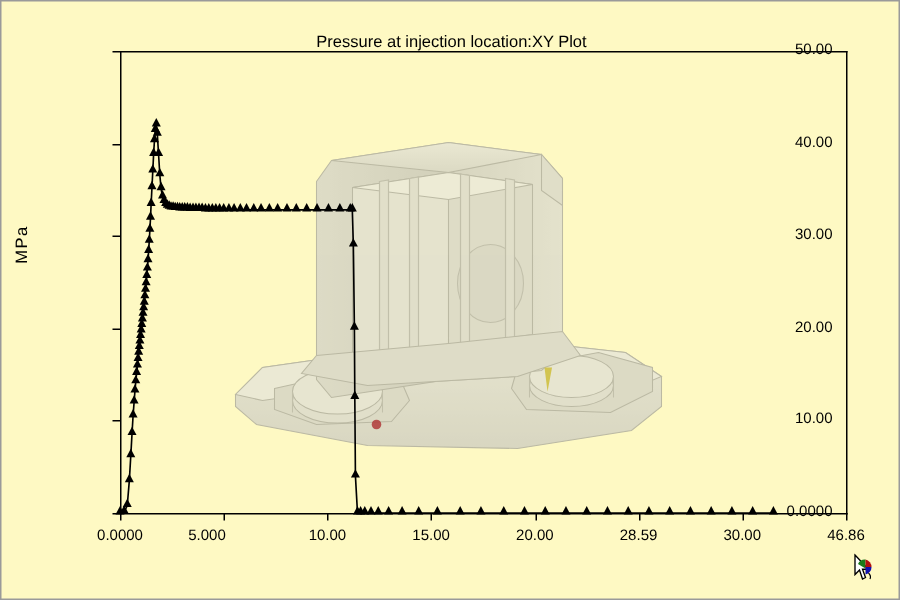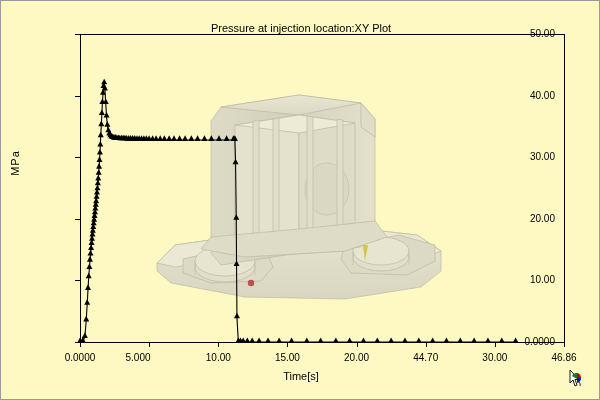--- a/index.html
+++ b/index.html
@@ -177,30 +177,29 @@
         <div class="xtick-label" style="left: 0px; top: 318px;">0.0000</div>
         <div class="xtick" style="left: 69.1429px;"></div>
         <div class="xtick-label" style="left: 58px; top: 318px;">5.000</div>
         <div class="xtick" style="left: 138.286px;"></div>
         <div class="xtick-label" style="left: 138.286px; top: 318px;">10.00</div>
         <div class="xtick" style="left: 207.429px;"></div>
         <div class="xtick-label" style="left: 207.429px; top: 318px;">15.00</div>
         <div class="xtick" style="left: 276.571px;"></div>
         <div class="xtick-label" style="left: 276.571px; top: 318px;">20.00</div>
         <div class="xtick" style="left: 345.714px;"></div>
-        <div class="xtick-label" style="left: 345.714px; top: 318px;">44.70</div>
+        <div class="xtick-label" style="left: 345.714px; top: 318px;">28.59</div>
         <div class="xtick" style="left: 414.857px;"></div>
         <div class="xtick-label" style="left: 414.857px; top: 318px;">30.00</div>
         <div class="xtick" style="left: 484px;"></div>
         <div class="xtick-label" style="left: 484px; top: 318px;">46.86</div>
       </div>
   </div>
 
   <div id="ylabel">MPa</div>
-  <div id="xlabel">Time[s]</div>
 
   <svg id="model-overlay" viewBox="0 0 300 222" xmlns="http://www.w3.org/2000/svg">
     <defs>
       <linearGradient id="gFaceL" x1="0" y1="0" x2="1" y2="0">
         <stop offset="0" stop-color="#c8c8c8"></stop>
         <stop offset="1" stop-color="#b4b4b4"></stop>
       </linearGradient>
       <linearGradient id="gFaceR" x1="0" y1="0" x2="1" y2="0">
         <stop offset="0" stop-color="#bcbcbc"></stop>
         <stop offset="1" stop-color="#d2d2d2"></stop>

